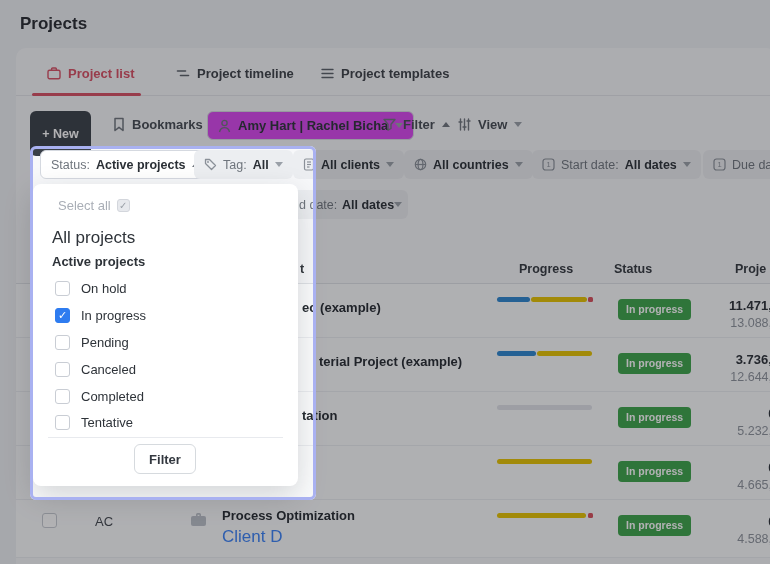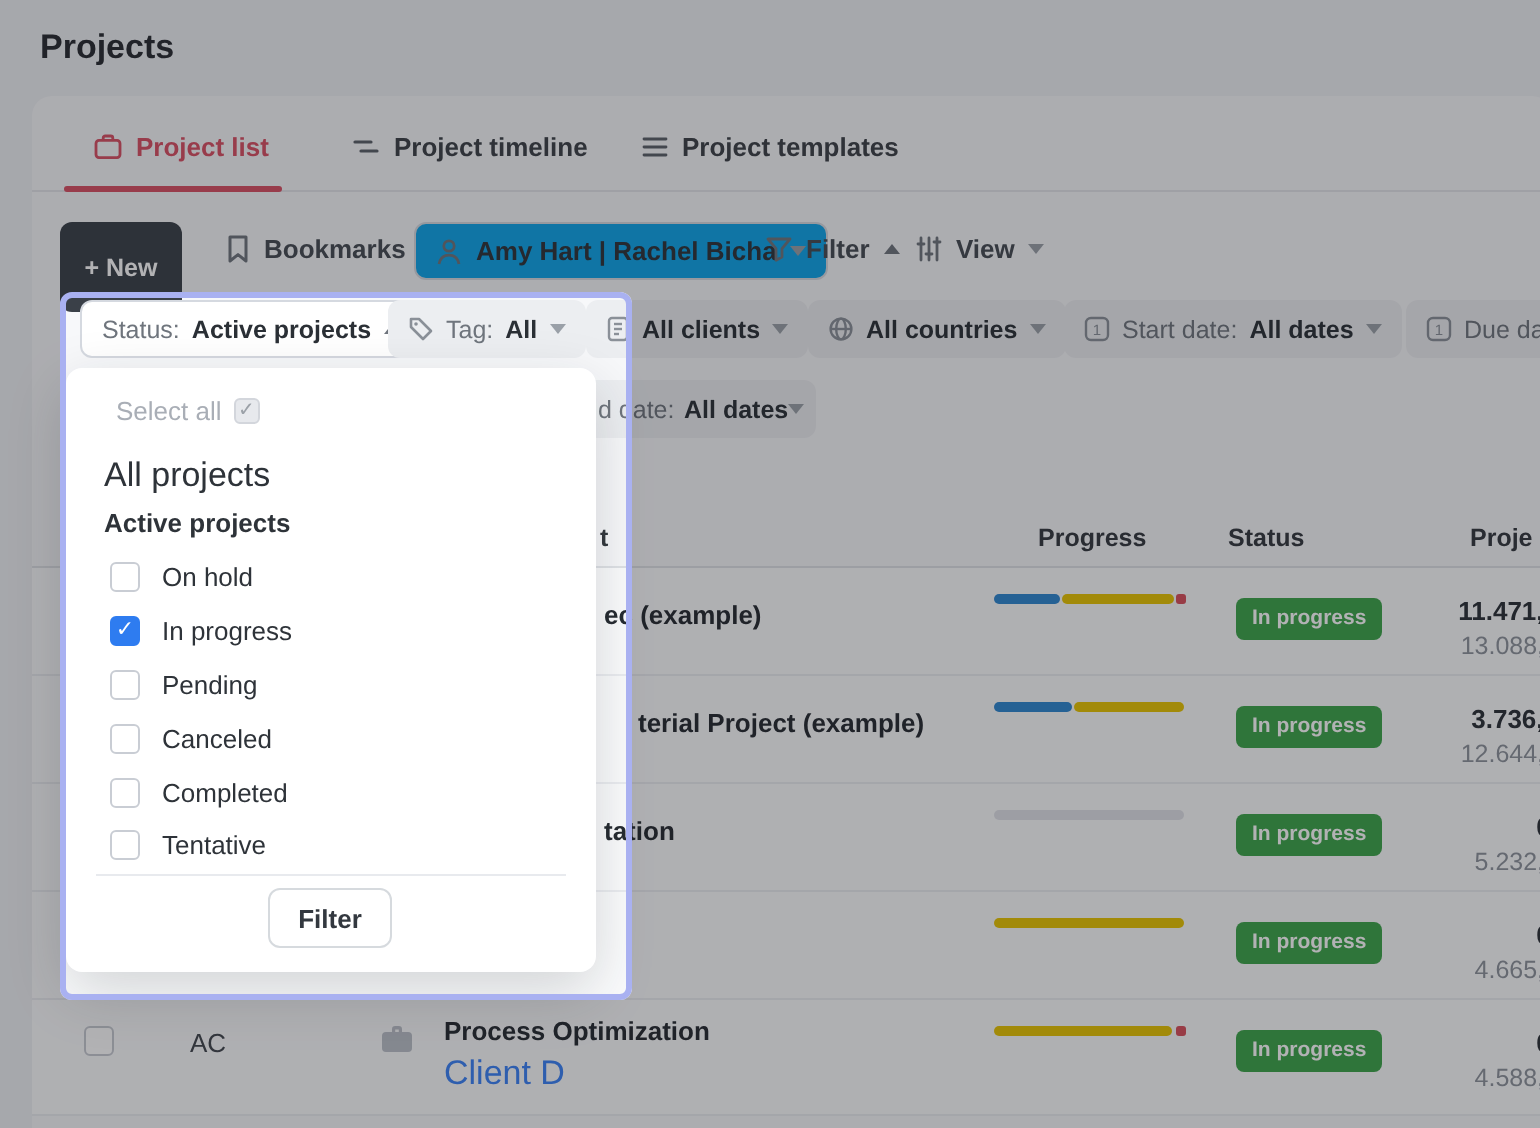--- a/index.html
+++ b/index.html
@@ -16,21 +16,21 @@
 
   
   .tabbar { left:16px; top:48px; width:760px; height:48px; border-bottom:1px solid #e3e5e9; }
   .tab { position:absolute; top:18px; display:flex; align-items:center; gap:7px; font-size:13px; font-weight:600; color:#3c4147; cursor:pointer; }
   .tab.active { color:#d84f63; }
   .tab-underline { left:32px; top:93px; width:109px; height:3px; background:#d84f63; border-radius:2px; }
 
   
   .btn-new { left:30px; top:111px; width:61px; height:45px; background:#3a4048; color:#fff; border:none; border-radius:6px; font-size:12.5px; font-weight:700; font-family:inherit; cursor:pointer; }
   .tool { position:absolute; display:flex; align-items:center; gap:7px; font-size:13px; font-weight:600; color:#454b52; cursor:pointer; }
-  .user-chip { left:207px; top:111px; height:29px; padding:0 10px; background:#0ea5e9; border:1px solid #d7dae0; border-radius:6px; color:#2e333a; font-weight:700; }
+  .user-chip { left:207px; top:111px; height:29px; padding:0 10px; background:#d946ef; border:1px solid #d7dae0; border-radius:6px; color:#2e333a; font-weight:700; }
 
   .chev { width:0; height:0; border-left:4px solid transparent; border-right:4px solid transparent; border-top:5px solid #9aa0a8; display:inline-block; }
   .chev.up { border-top:none; border-bottom:5px solid #6f757d; }
 
   
   .chip { position:absolute; height:29px; display:flex; align-items:center; gap:6px; padding:0 10px; background:#eceef1; border-radius:6px; font-size:12.5px; color:#6f757d; cursor:pointer; white-space:nowrap; }
   .chip b { color:#2b3036; }
   .chip.open { background:#fff; border:1px solid #d5d9e0; }
   .chip .ico { flex:0 0 auto; display:inline-flex; }
 

